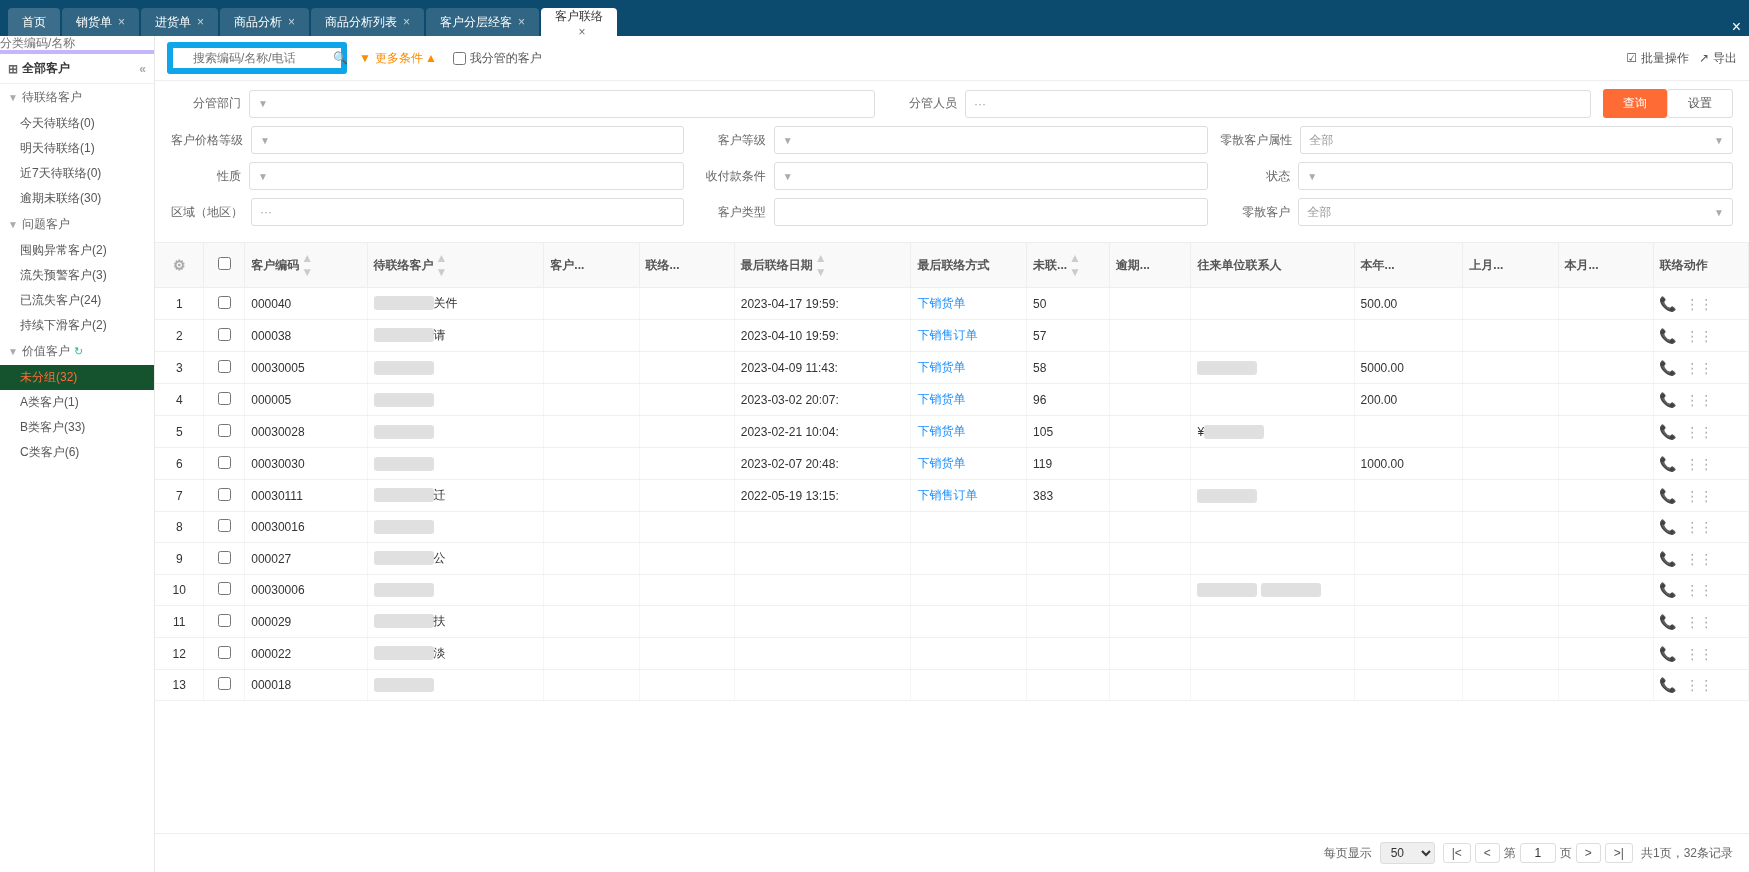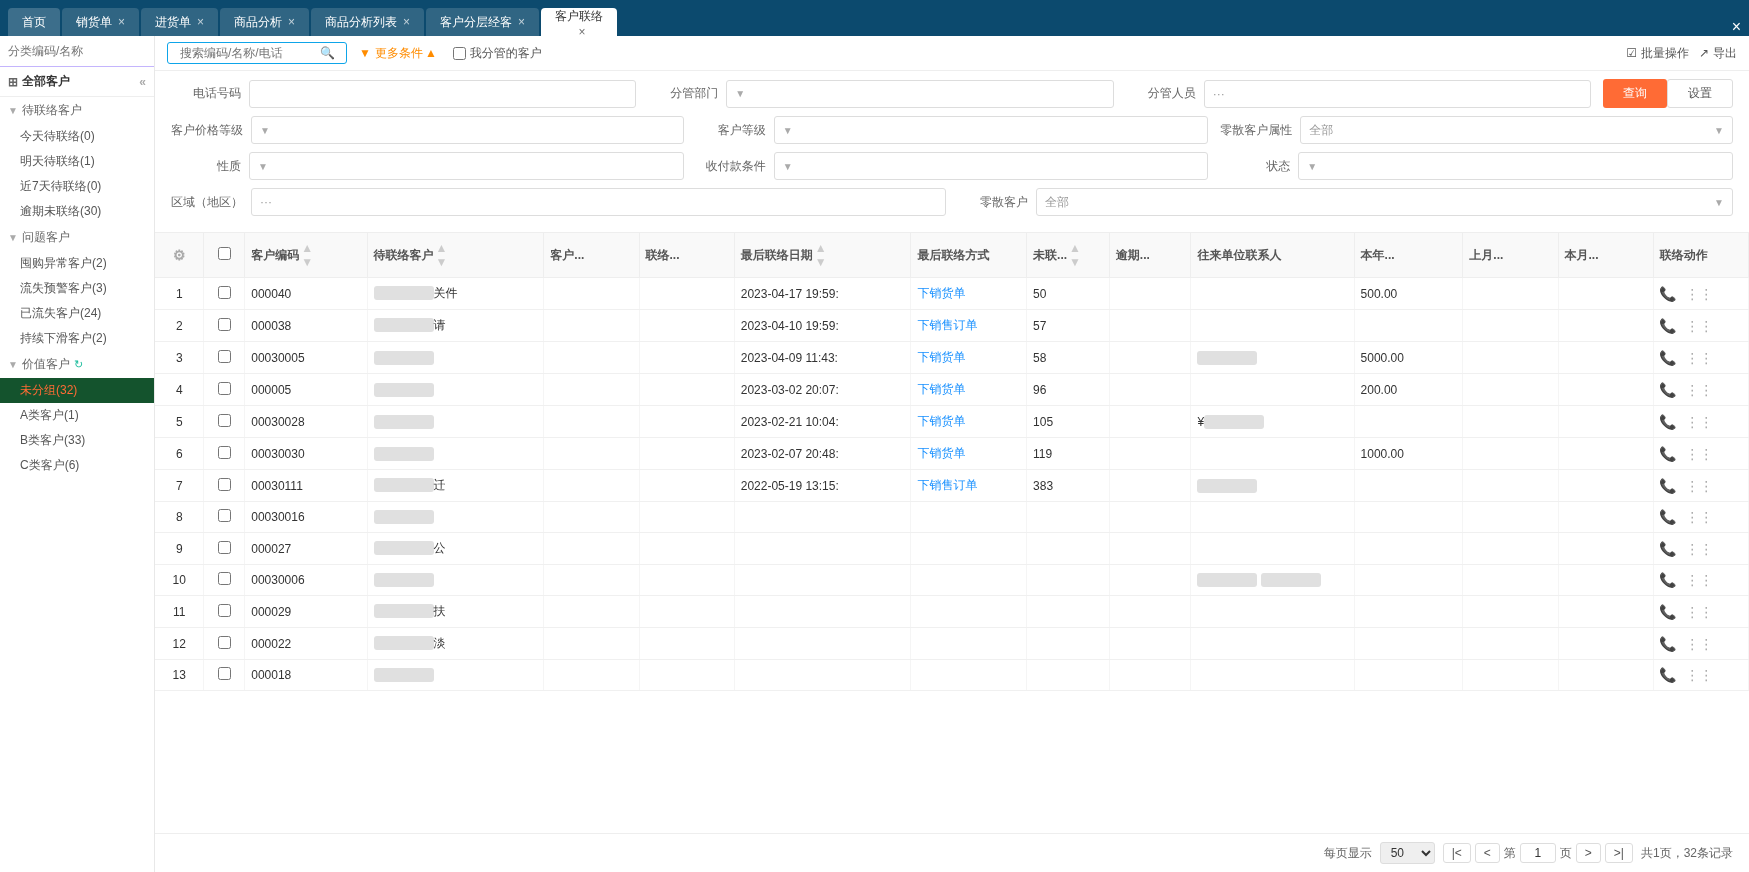--- a/index.html
+++ b/index.html
@@ -31,21 +31,21 @@
     .main-layout { display: flex; height: calc(100vh - 36px); }
 
     
     .sidebar {
       width: 155px; min-width: 155px;
       background: #fff; border-right: 1px solid #e8e8e8;
       overflow-y: auto; display: flex; flex-direction: column;
     }
     .sidebar-search {
       display: flex; align-items: center;
-      padding: 8px; border-bottom: 1px solid #c4b5fd;
+      padding: 0; border-bottom: 4px solid #c4b5fd;
     }
     .sidebar-search input {
       flex: 1; border: none; outline: none; font-size: 12px; color: #999;
     }
     .sidebar-all-customers {
       display: flex; align-items: center;
       padding: 6px 8px; font-weight: bold; color: #333; cursor: pointer;
       border-bottom: 1px solid #eee;
     }
     .sidebar-all-customers .grid-icon { margin-right: 4px; color: #666; }
@@ -73,22 +73,22 @@
     .content-area { flex: 1; display: flex; flex-direction: column; overflow: hidden; }
 
     
     .filter-bar {
       background: #fff; padding: 6px 12px;
       display: flex; align-items: center;
       border-bottom: 1px solid #eee;
     }
     .filter-search {
       display: flex; align-items: center;
-      border: 1px solid #0ea5e9; border-radius: 3px;
-      padding: 3px 12px; margin-right: 12px; width: 180px;
+      border: 6px solid #0ea5e9; border-radius: 3px;
+      padding: 3px 20px; margin-right: 12px; width: 180px;
     }
     .filter-search input { border: none; outline: none; font-size: 12px; color: #999; width: 140px; }
     .filter-search .search-icon { color: #aaa; }
     .filter-more {
       display: flex; align-items: center; color: #ff8c00; cursor: pointer; margin-right: 16px;
     }
     .filter-more .filter-icon { margin-right: 4px; }
     .my-customers {
       display: flex; align-items: center; color: #555; cursor: pointer;
     }
@@ -332,24 +332,20 @@
           <span>↗</span>
           <span style="margin-left:4px;">导出</span>
         </div>
       </div>
     </div>
 
     <div class="filter-panel">
 
       <div class="filter-row">
         <div class="filter-field">
-          <label>电话号码</label>
-          <div class="field-input" style="width:200px;"></div>
-        </div>
-        <div class="filter-field">
           <label>分管部门</label>
           <div class="field-input" style="width:220px;">
             <span class="dropdown-arrow">▼</span>
           </div>
         </div>
         <div class="filter-field">
           <label>分管人员</label>
           <div class="field-input" style="width:200px;">
             <span>···</span>
           </div>
@@ -402,20 +398,24 @@
           </div>
         </div>
       </div>
 
       <div class="filter-row">
         <div class="filter-field">
           <label>区域（地区）</label>
           <div class="field-input" style="width:200px;">
             <span>···</span>
           </div>
+        </div>
+        <div class="filter-field">
+          <label>客户类型</label>
+          <div class="field-input" style="width:400px;"></div>
         </div>
         <div class="filter-field">
           <label>零散客户</label>
           <div class="field-input" style="width:220px;">
             <span>全部</span>
             <span class="dropdown-arrow">▼</span>
           </div>
         </div>
       </div>
     </div>

